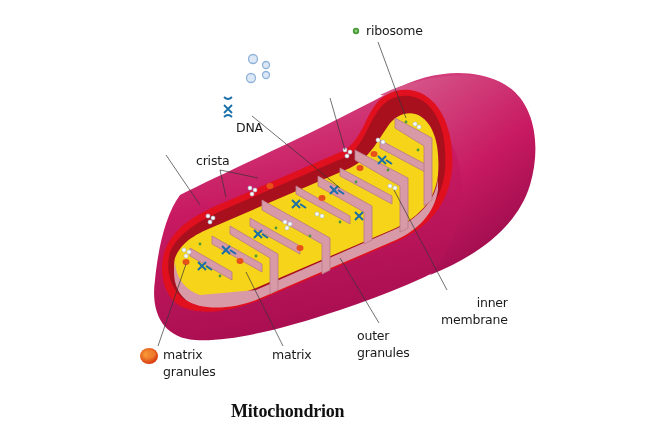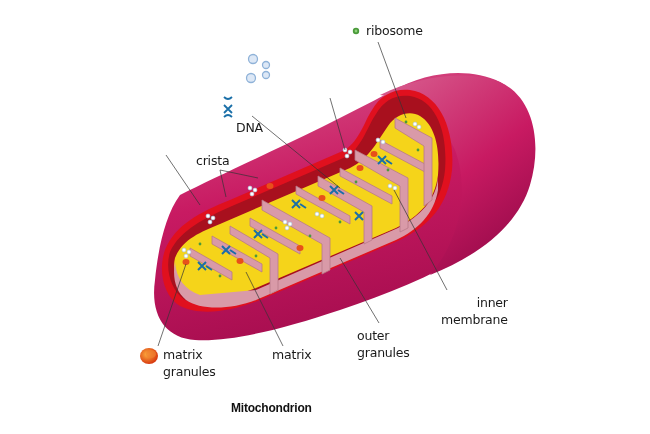--- a/index.html
+++ b/index.html
@@ -1,19 +1,19 @@
 <!DOCTYPE html>
 <html><head>
 <meta charset="utf-8">
 <style>
   html, body { margin: 0; padding: 0; background: #ffffff; }
   body { width: 650px; height: 434px; overflow: hidden; position: relative; font-family: "DejaVu Sans", sans-serif; }
   #stage { position: absolute; left: 0; top: 0; width: 650px; height: 340px; }
   .lbl { position: absolute; font-family: "DejaVu Sans", sans-serif; font-size: 12.5px; line-height: 17px; color: #1a1a1a; white-space: pre; letter-spacing: -0.2px; }
-  .title { position: absolute; font-family: Liberation Sans, sans-serif; font-weight: bold; font-size: 12px; color: #111; letter-spacing: -0.2px; }
+  .title { position: absolute; font-family: Liberation Serif, serif; font-weight: bold; font-size: 18px; color: #111; letter-spacing: -0.2px; }
 </style>
 </head>
 <body>
 
 <div id="stage">
   <svg width="650" height="434" viewBox="0 0 650 434" xmlns="http://www.w3.org/2000/svg">
     <defs>
       <linearGradient id="outerGrad" x1="0" y1="0" x2="0.3" y2="1">
         <stop offset="0" stop-color="#d9578a"></stop>
         <stop offset="0.5" stop-color="#c81a62"></stop>

